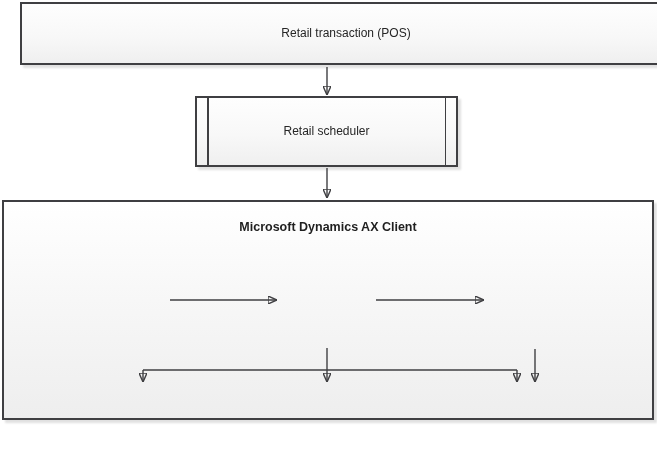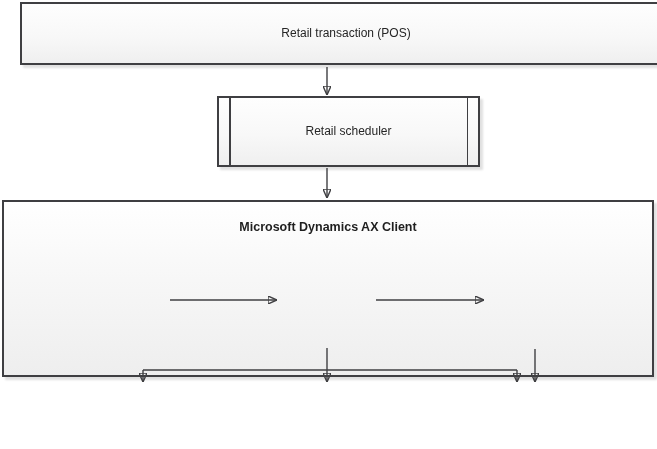--- a/index.html
+++ b/index.html
@@ -20,30 +20,30 @@
     display: flex;
     align-items: center;
     justify-content: center;
     text-align: center;
     font-size: 12px;
     line-height: 1.55;
   }
 
   #retail-transaction { left: 20px; top: 2px; width: 652px; height: 63px; }
 
-  #retail-scheduler { left: 195px; top: 96px; width: 263px; height: 71px; margin-left: 22px; }
+  #retail-scheduler { left: 195px; top: 96px; width: 263px; height: 71px; }
   .side-bar {
     position: absolute; top: 0; bottom: 0; width: 1.5px;
     background: #3f3f42;
   }
   .side-bar.left  { left: 10px; }
   .side-bar.right { right: 10px; }
 
   #ax-container {
-    left: 2px; top: 200px; width: 652px; height: 177px;
+    left: 2px; top: 200px; width: 652px; height: 220px;
     background: linear-gradient(to bottom, #ffffff 0%, #f7f7f7 45%, #eeeeee 100%);
     display: block;
   }
   .container-title {
     position: absolute; left: 0; right: 0; top: 16px;
     text-align: center;
     font-weight: bold;
     font-size: 12.5px;
     color: #1f1f1f;
   }

